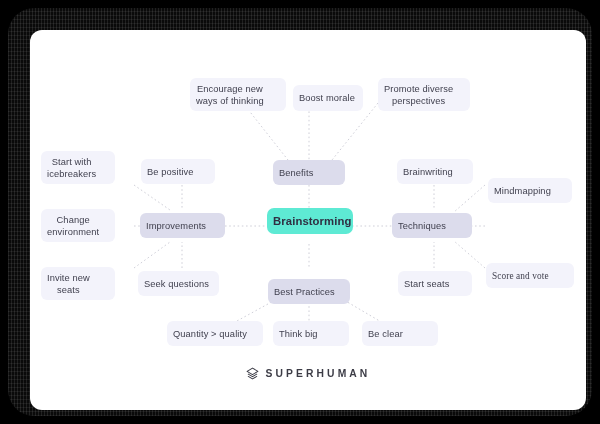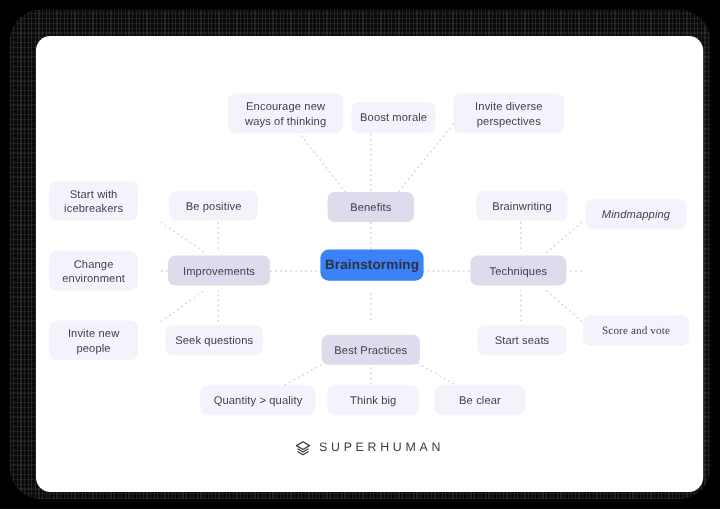--- a/index.html
+++ b/index.html
@@ -58,35 +58,35 @@
     width: 556px;
     height: 380px;
     z-index: 1;
   }
 
   .node {
     position: absolute;
     box-sizing: border-box;
     display: flex;
     align-items: center;
-    justify-content: center;
+    justify-content: flex-start;
     text-align: center;
     border-radius: 6px;
     z-index: 2;
     color: #41414f;
     font-size: 9.3px;
     line-height: 12px;
     letter-spacing: .1px;
     padding: 3px 6px;
     white-space: pre-line;
   }
   .node.leaf   { background: #f3f3fb; }
   .node.branch { background: #dcdcec; }
   .node.root   {
-    background: #3b82f6;
+    background: #5eead4;
     color: #2f2f42;
     font-weight: bold;
     font-size: 11.3px;
     border-radius: 7px;
   }
 
   
   #logo {
     position: absolute;
     left: 0;
@@ -97,21 +97,21 @@
     align-items: center;
     justify-content: center;
     gap: 7px;
     z-index: 2;
   }
   #logo-mark { display:block; }
   #logo-text {
     font-size: 10.3px;
     letter-spacing: 3.1px;
     color: #3c3c46;
-    font-weight: 400;
+    font-weight: 700;
   }
 </style>
 </head>
 <body>
 
 <div id="frame">
   <div id="canvas">
 
     <svg id="svg-links" viewBox="0 0 556 380" xmlns="http://www.w3.org/2000/svg">
       <g stroke="#cfcfd8" stroke-width="1" stroke-dasharray="1.6 2.6" fill="none">
@@ -164,47 +164,47 @@
     </div>
 
     <div class="node leaf" style="left:160px; top:48px; width:96px; height:33px;">
       <span>Encourage new
 ways of thinking</span>
     </div>
     <div class="node leaf" style="left:263px; top:55px; width:70px; height:26px;">
       <span>Boost morale</span>
     </div>
     <div class="node leaf" style="left:348px; top:48px; width:92px; height:33px;">
-      <span>Invite diverse
+      <span>Promote diverse
 perspectives</span>
     </div>
 
     <div class="node leaf" style="left:11px; top:121px; width:74px; height:33px;">
       <span>Start with
 icebreakers</span>
     </div>
     <div class="node leaf" style="left:111px; top:129px; width:74px; height:25px;">
       <span>Be positive</span>
     </div>
     <div class="node leaf" style="left:11px; top:179px; width:74px; height:33px;">
       <span>Change
 environment</span>
     </div>
     <div class="node leaf" style="left:11px; top:237px; width:74px; height:33px;">
       <span>Invite new
-people</span>
+seats</span>
     </div>
     <div class="node leaf" style="left:108px; top:241px; width:81px; height:25px;">
       <span>Seek questions</span>
     </div>
 
     <div class="node leaf" style="left:367px; top:129px; width:76px; height:25px;">
       <span>Brainwriting</span>
     </div>
-    <div class="node leaf" style="left:458px; top:136px; width:84px; height:25px;font-style:italic;">
+    <div class="node leaf" style="left:458px; top:148px; width:84px; height:25px;">
       <span>Mindmapping</span>
     </div>
     <div class="node leaf" style="left:368px; top:241px; width:74px; height:25px;">
       <span>Start seats</span>
     </div>
     <div class="node leaf" style="left:456px; top:233px; width:88px; height:25px;font-family:Liberation Serif, serif;">
       <span>Score and vote</span>
     </div>
 
     <div class="node leaf" style="left:137px; top:291px; width:96px; height:25px;">

